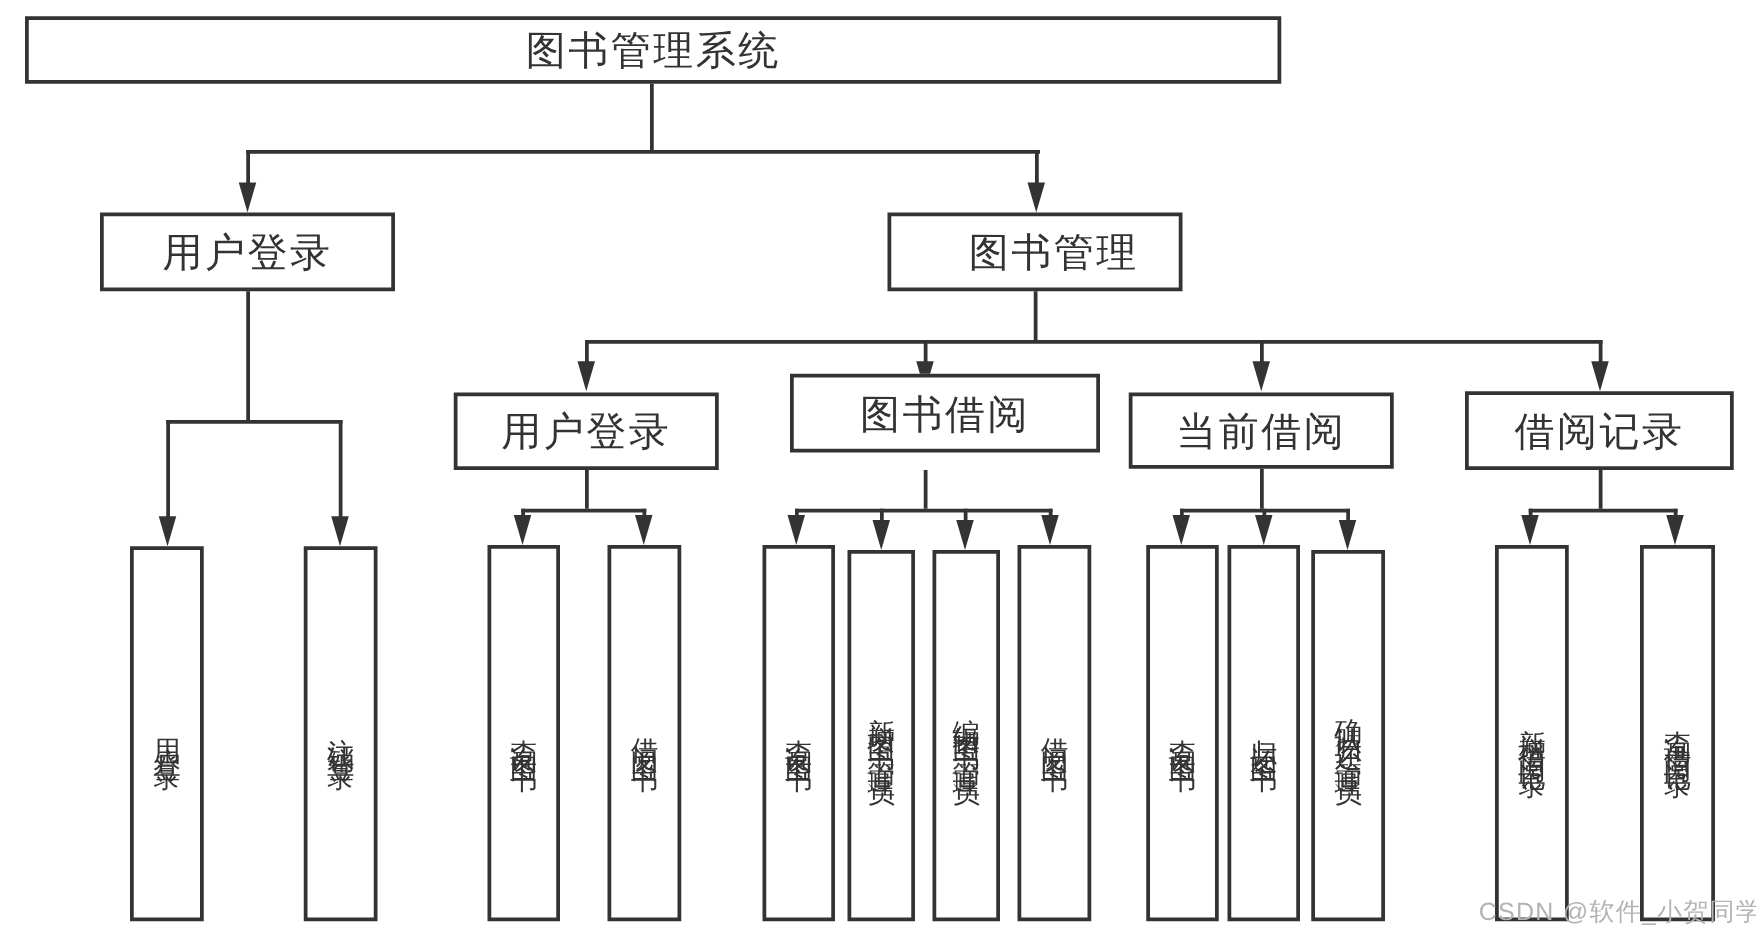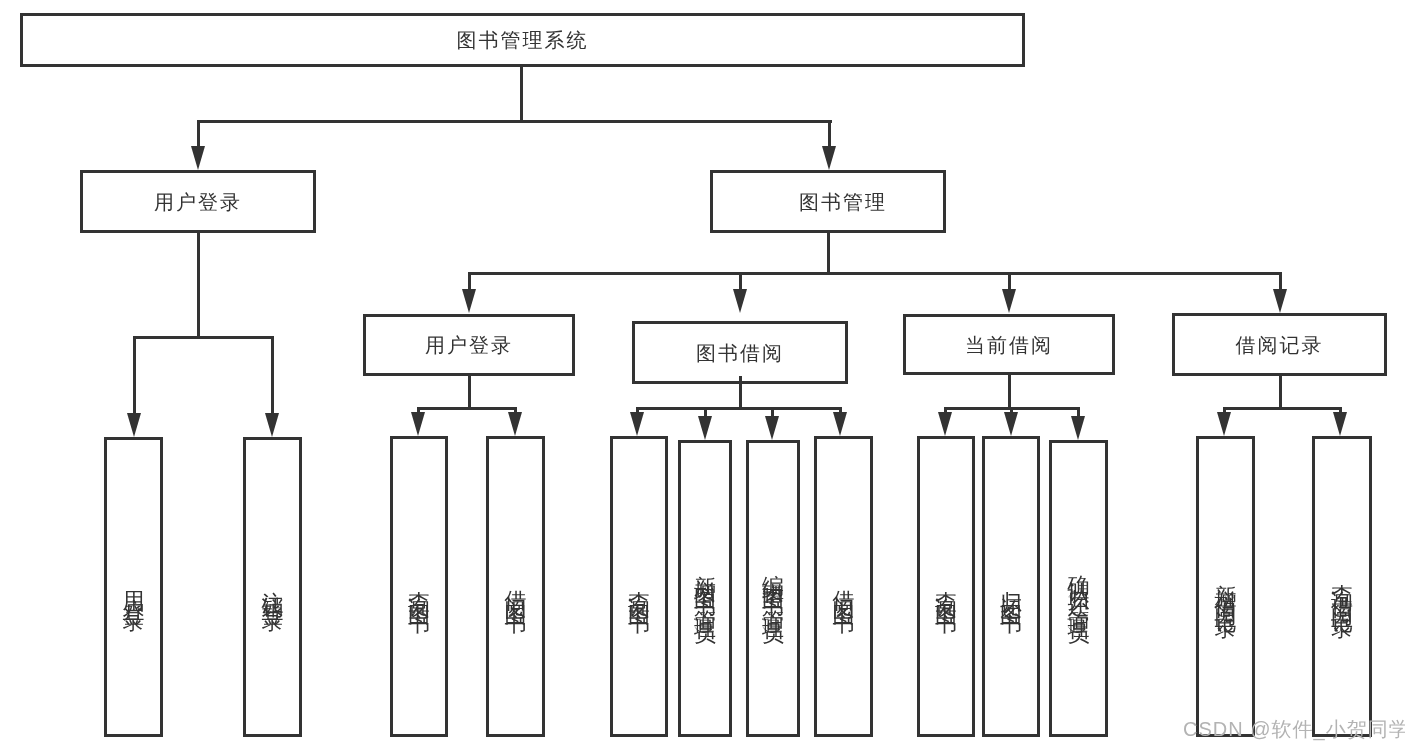--- a/index.html
+++ b/index.html
@@ -19,21 +19,21 @@
   }
   .box{
     position:absolute;
     box-sizing:border-box;
     background:var(--box-bg);
     border:3px solid var(--line);
     display:flex;align-items:center;justify-content:center;
   }
   .hlabel{
     color:var(--text);
-    font-size:20px;
+    font-size:32px;
     letter-spacing:2px;
     white-space:nowrap;
     line-height:1;
   }
   .vlabel{
     color:var(--text);
     font-size:22px;
     letter-spacing:7px;
     line-height:1;
     writing-mode:vertical-rl;
@@ -101,21 +101,21 @@
     <div class="tri" style="left:733px;top:289px;"></div>
     <div class="vl" style="left:1008px;top:272px;height:20px;"></div>
     <div class="tri" style="left:1002px;top:289px;"></div>
     <div class="vl" style="left:1279px;top:272px;height:20px;"></div>
     <div class="tri" style="left:1273px;top:289px;"></div>
   </div>
 
   <div class="box" style="left:363px;top:314px;width:212px;height:62px;">
     <span class="hlabel">用户登录</span>
   </div>
-  <div class="box" style="left:632px;top:321px;width:216px;height:63px;">
+  <div class="box" style="left:632px;top:299px;width:248px;height:63px;">
     <span class="hlabel">图书借阅</span>
   </div>
   <div class="box" style="left:903px;top:314px;width:212px;height:61px;">
     <span class="hlabel">当前借阅</span>
   </div>
   <div class="box" style="left:1172px;top:313px;width:215px;height:63px;">
     <span class="hlabel">借阅记录</span>
   </div>
 
   <div>

